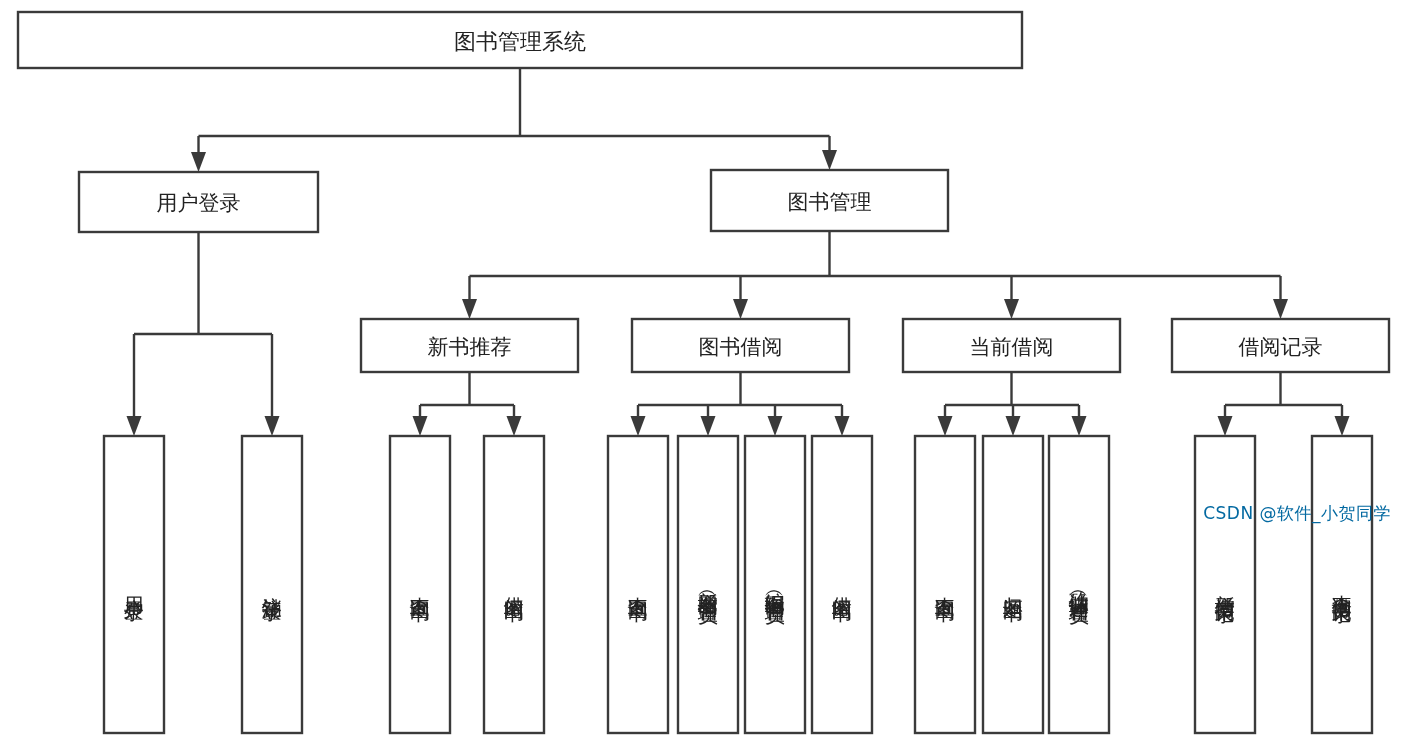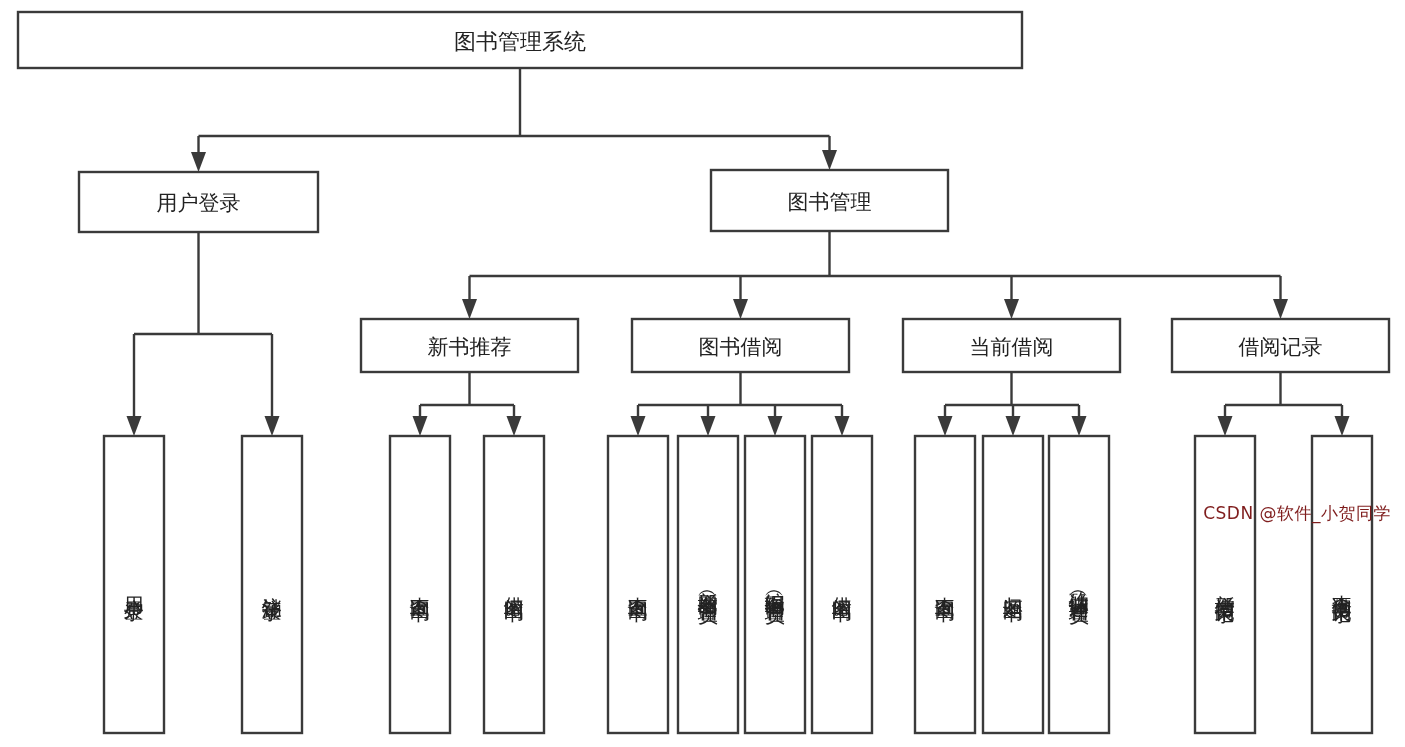--- a/index.html
+++ b/index.html
@@ -70,21 +70,21 @@
     color: #222222;
     white-space: nowrap;
     text-align: center;
   }
   .watermark {
     position: absolute;
     right: 14px;
     bottom: 6px;
     font-family: "DejaVu Sans", "Liberation Sans", sans-serif;
     font-size: 17px;
-    color: #7f1d1d;
+    color: #0369a1;
     letter-spacing: 0.5px;
     white-space: nowrap;
   }
 </style>
 </head>
 <body>
 
 <div id="diagram-root">
 
   <svg id="diagram-svg" viewBox="0 0 1405 747">

